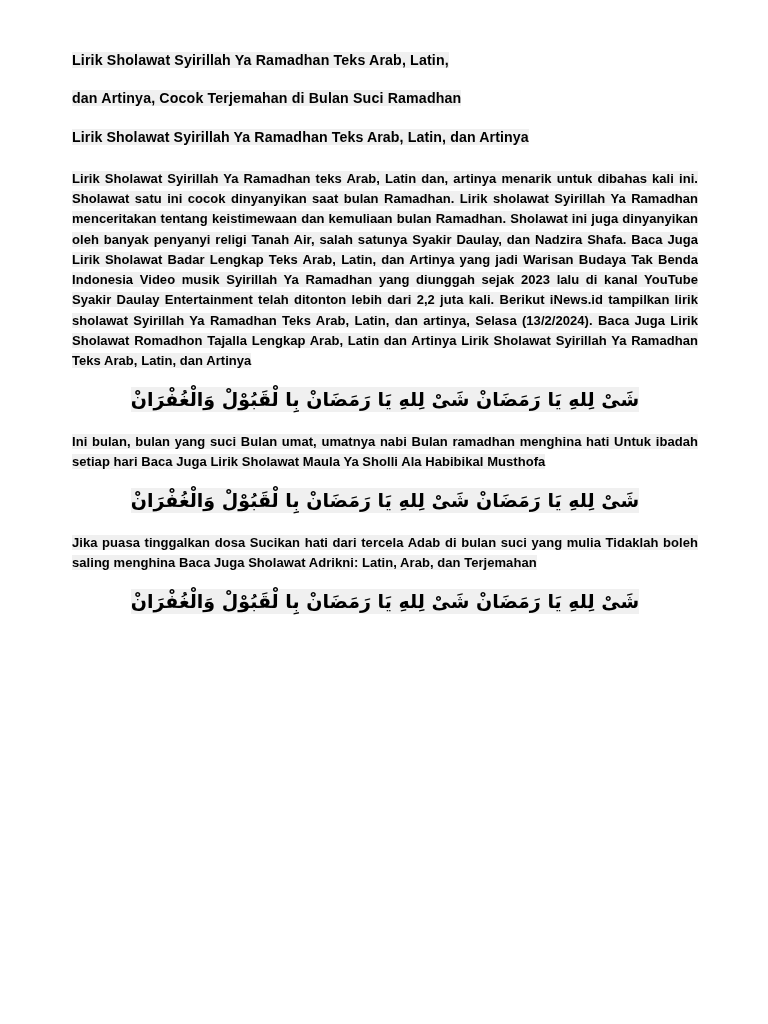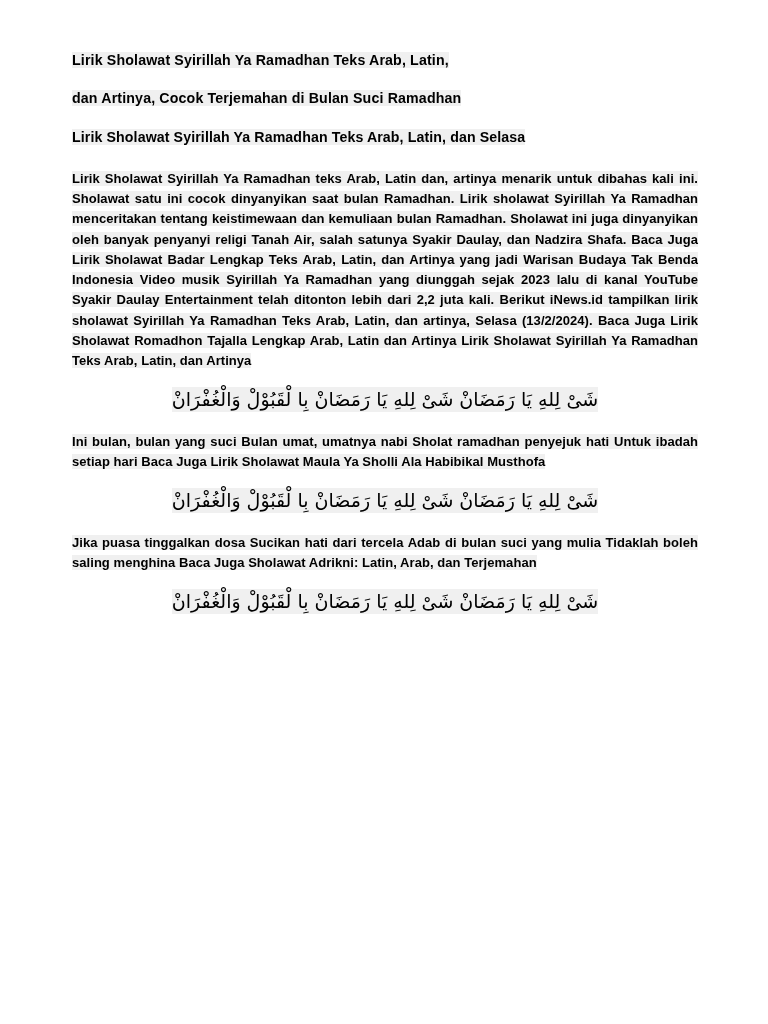--- a/index.html
+++ b/index.html
@@ -71,44 +71,44 @@
     margin-top: 17px;
   }
 
   .arabic {
     margin: 13px 0 0 0;
     text-align: center;
     direction: rtl;
     font-family: "DejaVu Sans", "Liberation Sans", sans-serif;
     font-size: 19px;
     line-height: 1.6;
-    font-weight: normal;
+    font-weight: bold;
     white-space: nowrap;
   }
   .arabic .hl {
     padding: 1px 0 2px 0;
   }
 </style>
 </head>
 <body>
 
 <div class="page">
   <div class="doc-body">
 
     <h1 class="title-line"><span class="hl">Lirik Sholawat Syirillah Ya Ramadhan Teks Arab, Latin,</span></h1>
 
     <h1 class="title-line"><span class="hl">dan Artinya, Cocok Terjemahan di Bulan Suci Ramadhan</span></h1>
 
-    <h2 class="subtitle"><span class="hl">Lirik Sholawat Syirillah Ya Ramadhan Teks Arab, Latin, dan Selasa</span></h2>
+    <h2 class="subtitle"><span class="hl">Lirik Sholawat Syirillah Ya Ramadhan Teks Arab, Latin, dan Artinya</span></h2>
 
     <p class="para"><span class="hl">Lirik Sholawat Syirillah Ya Ramadhan teks Arab, Latin dan, artinya menarik untuk dibahas kali ini. Sholawat satu ini cocok dinyanyikan saat bulan Ramadhan.   Lirik sholawat Syirillah Ya Ramadhan menceritakan tentang keistimewaan dan kemuliaan bulan Ramadhan. Sholawat ini juga dinyanyikan oleh banyak penyanyi religi Tanah Air, salah satunya Syakir Daulay, dan Nadzira Shafa.   Baca Juga Lirik Sholawat Badar Lengkap Teks Arab, Latin, dan Artinya yang jadi Warisan Budaya Tak Benda Indonesia Video musik Syirillah Ya Ramadhan yang diunggah sejak 2023 lalu di kanal YouTube Syakir Daulay Entertainment telah ditonton lebih dari 2,2 juta kali. Berikut iNews.id tampilkan lirik sholawat Syirillah Ya Ramadhan Teks Arab, Latin, dan artinya,  Selasa  (13/2/2024).    Baca  Juga  Lirik  Sholawat Romadhon  Tajalla  Lengkap  Arab,  Latin  dan  Artinya  Lirik Sholawat Syirillah Ya Ramadhan Teks Arab, Latin, dan Artinya</span></p>
 
     <p class="arabic"><span class="hl">شَىْ لِلهِ يَا رَمَضَانْ شَىْ لِلهِ يَا رَمَضَانْ بِا لْقَبُوْلْ وَالْغُفْرَانْ</span></p>
 
-    <p class="para tight"><span class="hl">Ini bulan, bulan yang suci Bulan umat, umatnya nabi Sholat ramadhan penyejuk hati Untuk ibadah setiap hari Baca Juga Lirik Sholawat Maula Ya Sholli Ala Habibikal Musthofa</span></p>
+    <p class="para tight"><span class="hl">Ini bulan, bulan yang suci Bulan umat, umatnya nabi Bulan ramadhan menghina hati Untuk ibadah setiap hari Baca Juga Lirik Sholawat Maula Ya Sholli Ala Habibikal Musthofa</span></p>
 
     <p class="arabic"><span class="hl">شَىْ لِلهِ يَا رَمَضَانْ شَىْ لِلهِ يَا رَمَضَانْ بِا لْقَبُوْلْ وَالْغُفْرَانْ</span></p>
 
     <p class="para tight"><span class="hl">Jika puasa tinggalkan dosa Sucikan hati dari tercela Adab di bulan suci yang mulia Tidaklah boleh saling menghina Baca Juga Sholawat Adrikni: Latin, Arab, dan Terjemahan</span></p>
 
     <p class="arabic"><span class="hl">شَىْ لِلهِ يَا رَمَضَانْ شَىْ لِلهِ يَا رَمَضَانْ بِا لْقَبُوْلْ وَالْغُفْرَانْ</span></p>
 
 
   </div>
 </div>

